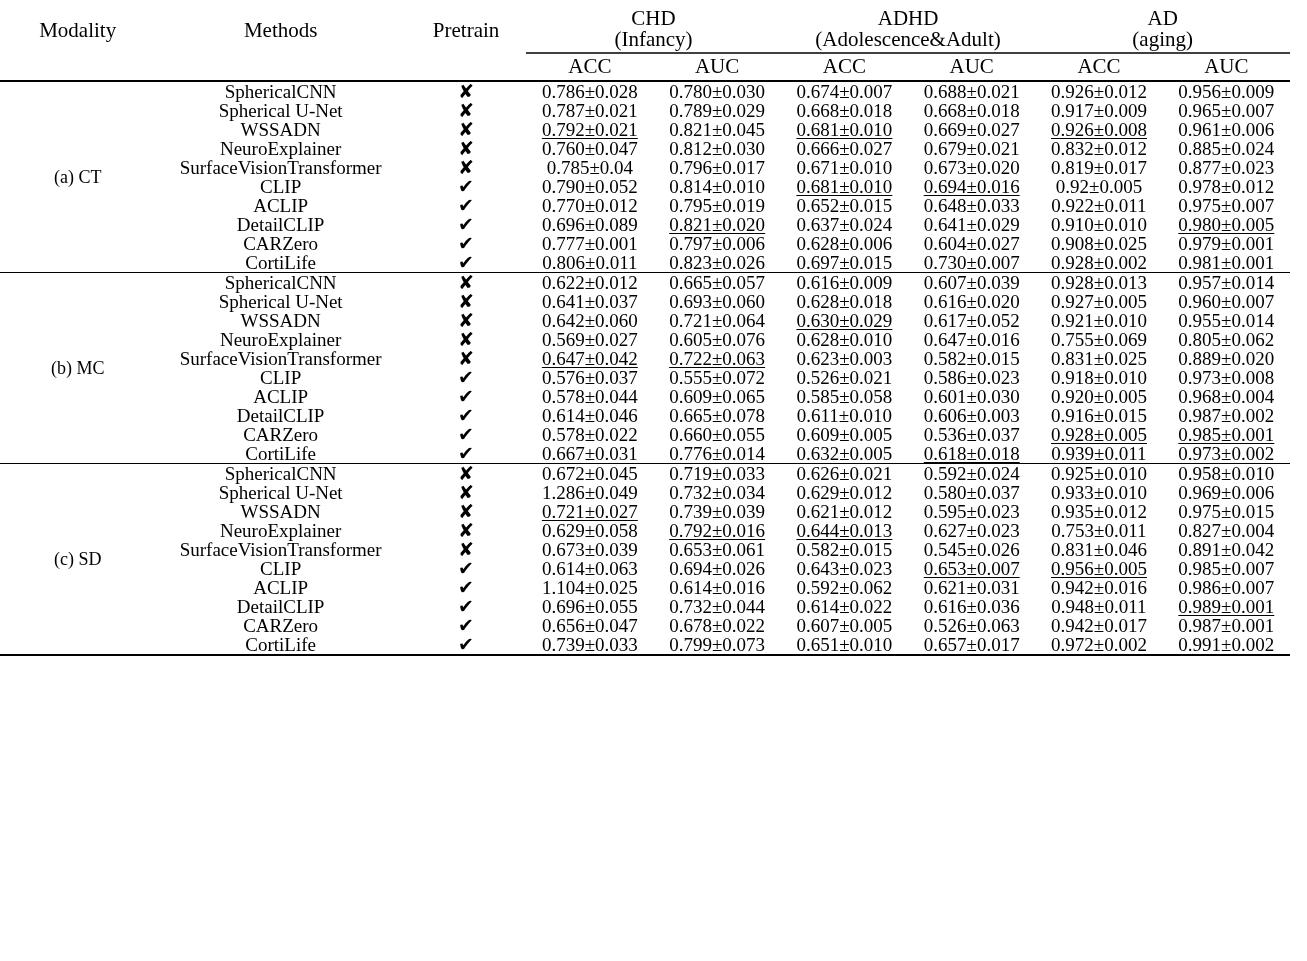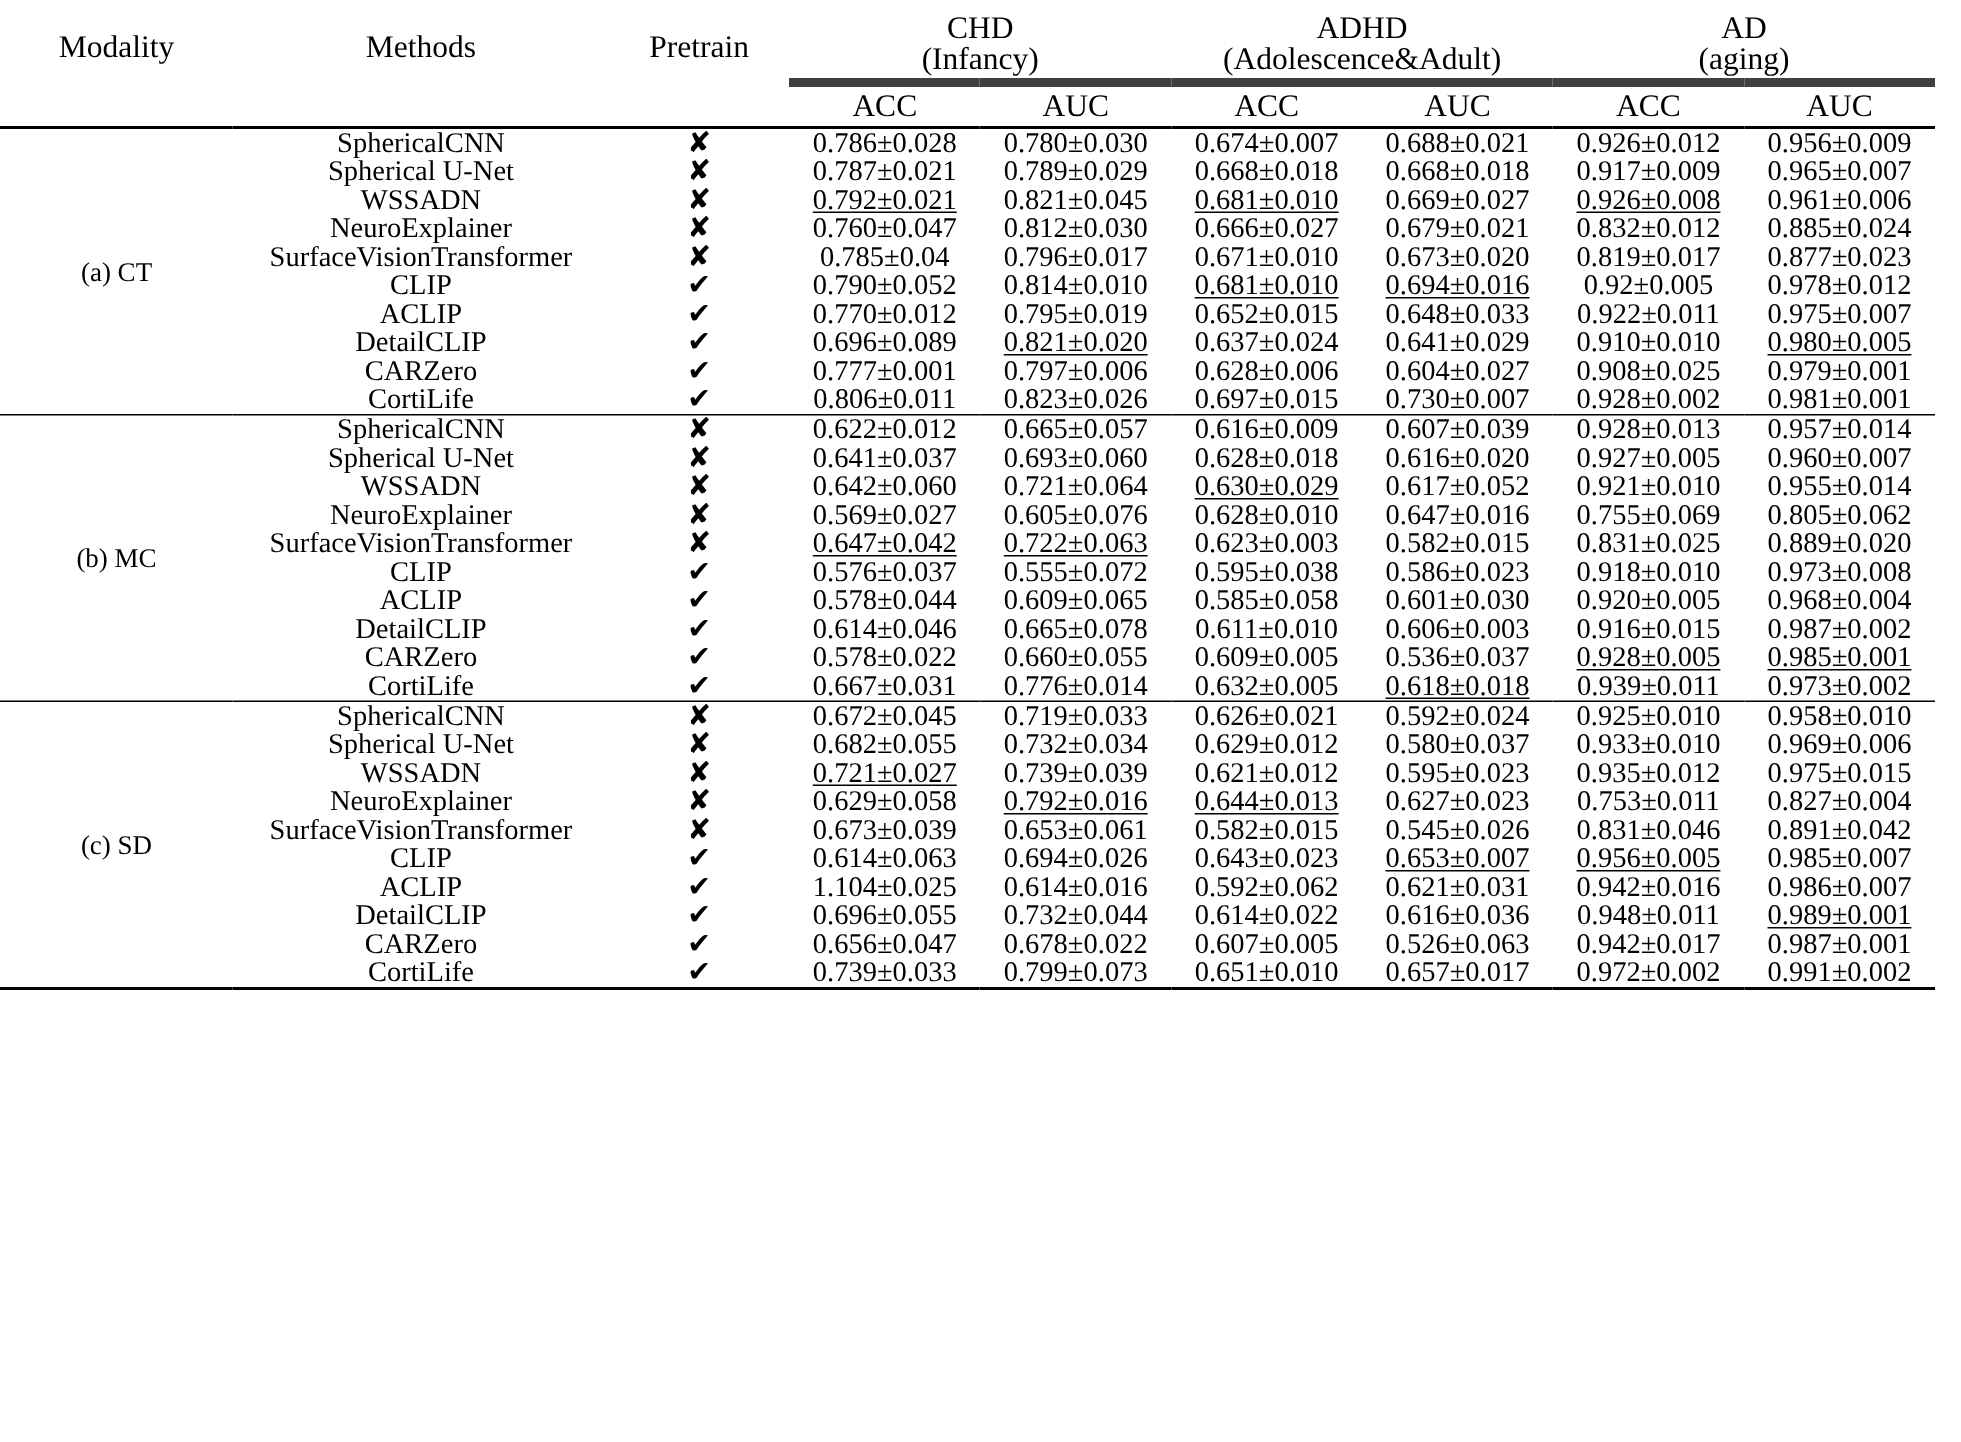--- a/index.html
+++ b/index.html
@@ -56,21 +56,21 @@
   .rule-top {
     border-top: 2.2px solid #000;
   }
   .rule-mid {
     border-top: 1.1px solid #000;
   }
   .rule-bot {
     border-bottom: 2.2px solid #000;
   }
   .cmidrule {
-    border-bottom: 6px solid #404040;
+    border-bottom: 2px solid #404040;
   }
   td.datacell {
     font-size: 19px;
     padding-top: 3.5px;
     padding-bottom: 3.5px;
     white-space: nowrap;
   }
   td.methodcell {
     font-size: 19px;
     padding-top: 3.5px;
@@ -289,21 +289,21 @@
           <td class="datacell">0.623±0.003</td>
           <td class="datacell">0.582±0.015</td>
           <td class="datacell">0.831±0.025</td>
           <td class="datacell">0.889±0.020</td>
         </tr>
         <tr>
           <td class="methodcell">CLIP</td>
           <td class="datacell"><span class="mark">✔</span></td>
           <td class="datacell">0.576±0.037</td>
           <td class="datacell">0.555±0.072</td>
-          <td class="datacell">0.595±0.038</td>
+          <td class="datacell">0.526±0.021</td>
           <td class="datacell">0.586±0.023</td>
           <td class="datacell">0.918±0.010</td>
           <td class="datacell">0.973±0.008</td>
         </tr>
         <tr>
           <td class="methodcell">ACLIP</td>
           <td class="datacell"><span class="mark">✔</span></td>
           <td class="datacell">0.578±0.044</td>
           <td class="datacell">0.609±0.065</td>
           <td class="datacell">0.585±0.058</td>
@@ -348,21 +348,21 @@
           <td class="datacell rule-mid">0.672±0.045</td>
           <td class="datacell rule-mid">0.719±0.033</td>
           <td class="datacell rule-mid">0.626±0.021</td>
           <td class="datacell rule-mid">0.592±0.024</td>
           <td class="datacell rule-mid">0.925±0.010</td>
           <td class="datacell rule-mid">0.958±0.010</td>
         </tr>
         <tr>
           <td class="methodcell">Spherical U-Net</td>
           <td class="datacell"><span class="mark">✘</span></td>
-          <td class="datacell">0.682±0.055</td>
+          <td class="datacell">1.286±0.049</td>
           <td class="datacell">0.732±0.034</td>
           <td class="datacell">0.629±0.012</td>
           <td class="datacell">0.580±0.037</td>
           <td class="datacell">0.933±0.010</td>
           <td class="datacell">0.969±0.006</td>
         </tr>
         <tr>
           <td class="methodcell">WSSADN</td>
           <td class="datacell"><span class="mark">✘</span></td>
           <td class="datacell ul">0.721±0.027</td>

